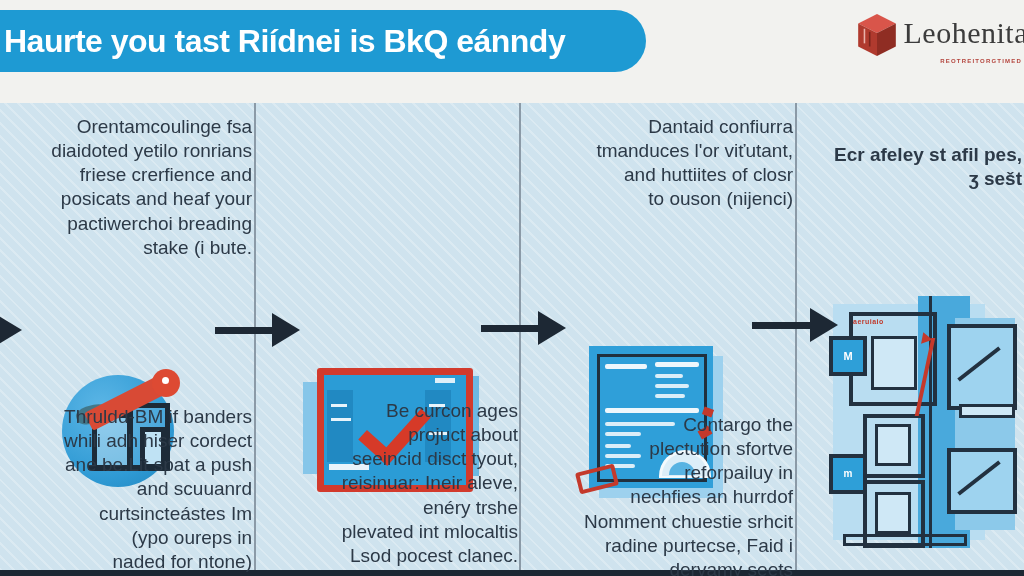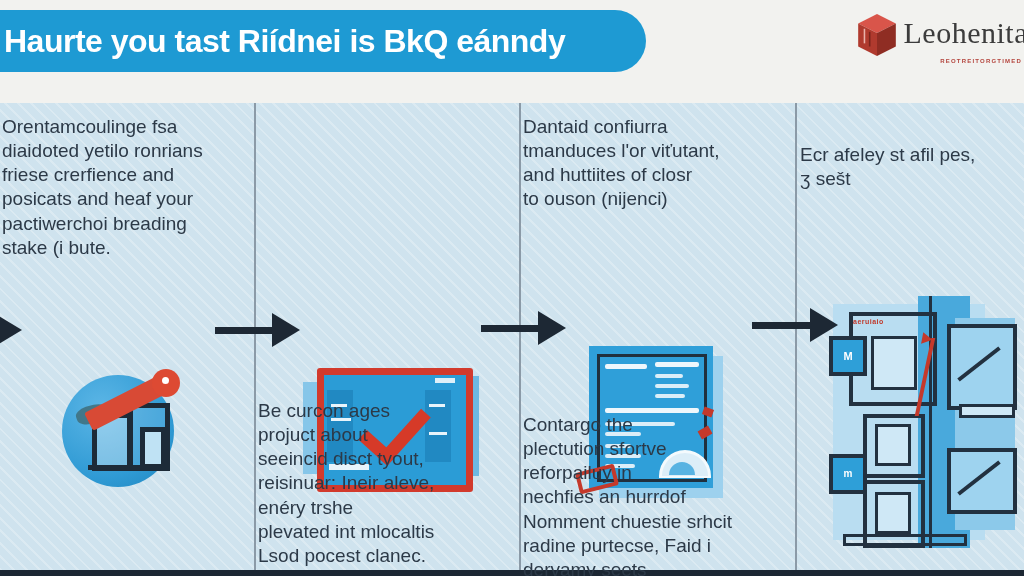--- a/index.html
+++ b/index.html
@@ -16,21 +16,21 @@
   #logo-name{font-family:"Liberation Serif",serif;font-size:30px;color:#3c3c3c;
           letter-spacing:.5px;margin-left:6px;line-height:46px;}
   #logo-tagline{position:absolute;right:6px;top:48px;font-size:6px;color:#b4443c;
           letter-spacing:1.2px;font-weight:bold;}
 
   
   #content{position:absolute;left:0;top:103px;width:1024px;height:467px;background:#cfe3ee;}
   #content .hatch{position:absolute;inset:0;pointer-events:none;
       background:repeating-linear-gradient(45deg,rgba(255,255,255,.25) 0 2px,transparent 2px 9px);}
   .divider{position:absolute;top:0;width:2px;height:467px;background:#8b9aa7;z-index:1;}
-  .step-text{position:absolute;text-align:left;color:#2c3947;font-size:19px;
+  .step-text{position:absolute;text-align:right;color:#2c3947;font-size:19px;
       line-height:1.27;white-space:pre-line;z-index:2;}
 
   
   .arrow{position:absolute;z-index:3;height:34px;}
   .arrow .shaft{position:absolute;left:0;top:14px;height:7px;background:#1d2834;}
   .arrow .head{position:absolute;top:0;width:0;height:0;border-top:17px solid transparent;
       border-bottom:17px solid transparent;border-left:28px solid #1d2834;}
 
   
   #icon1{position:absolute;left:58px;top:264px;width:130px;height:125px;z-index:2;}
@@ -160,20 +160,27 @@
       <div class="circle"></div>
       <div class="splash"></div>
       <div class="mon1"></div>
       <div class="mon2"></div>
       <div class="mon3"></div>
       <div class="base"></div>
       <div class="tool"></div>
       <div class="tool-tip"></div>
       <div class="tool-dot"></div>
     </div>
+    <div class="step-text" style="left:2px;top:302px;width:250px;">Thruldd-BM if banders
+whili adh hiser cordect
+ane be.Lit spat a push
+and scuuanrd
+curtsincteástes Im
+(ypo oureps in
+naded for ntone)</div>
 
     <div id="icon2">
       <div class="back1"></div>
       <div class="back2"></div>
       <div class="frame"></div>
       <div class="sideL"></div>
       <div class="sideR"></div>
       <div class="line" style="left:28px;top:36px;width:16px;"></div>
       <div class="line" style="left:28px;top:50px;width:20px;"></div>
       <div class="line" style="left:126px;top:36px;width:16px;"></div>
@@ -216,21 +223,21 @@
       <div class="redbitB"></div>
     </div>
     <div class="step-text" style="left:523px;top:310px;width:270px;">Contargo the
 plectution sfortve
 reforpailuy in
 nechfies an hurrdof
 Nomment chuestie srhcit
 radine purtecse, Faid i
 dervamy seets</div>
 
-    <div class="step-text" style="left:800px;top:40px;width:222px;">Ecr afeley st afil pes,
+    <div class="step-text" style="left:800px;top:40px;width:222px;font-weight:bold;">Ecr afeley st afil pes,
 ʒ sešt</div>
     <div id="icon4">
       <div class="p1"></div>
       <div class="p2"></div>
       <div class="p3"></div>
       <div class="vline"></div>
       <div class="bx boxA"></div>
       <div class="bx boxA2"></div>
       <div class="bx sqM1">M</div>
       <div class="bx sqM2">m</div>

